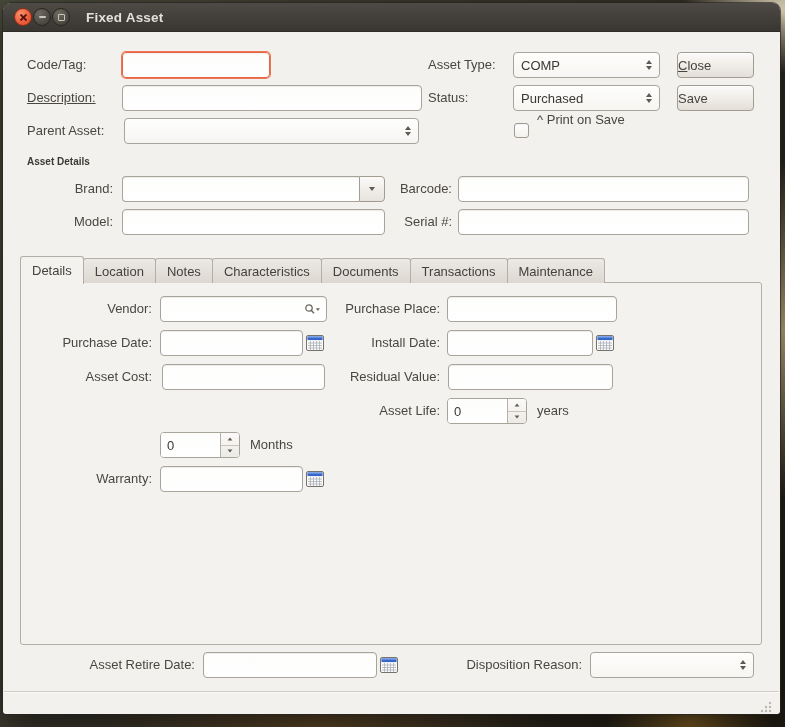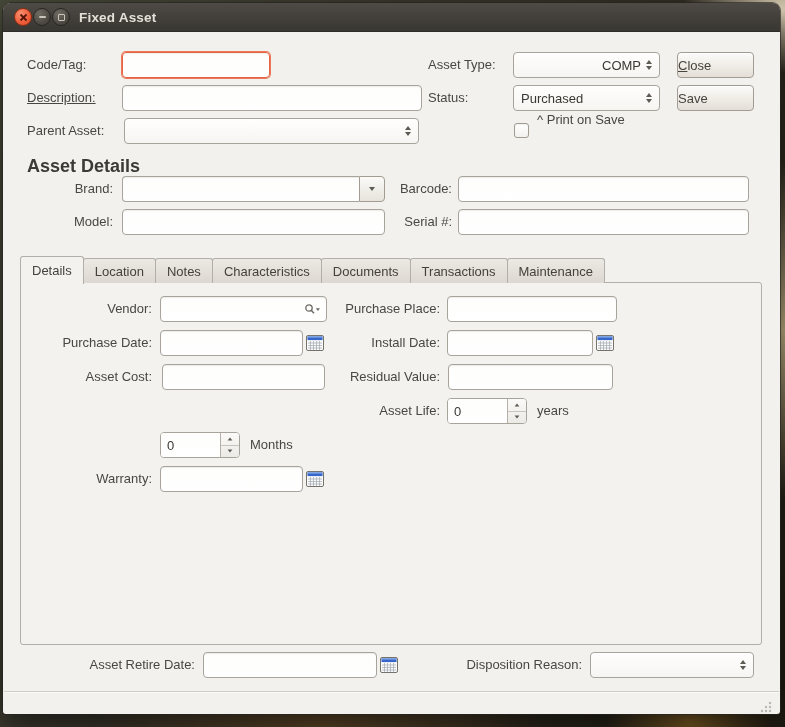--- a/index.html
+++ b/index.html
@@ -29,26 +29,26 @@
     border-bottom:1px solid #2e2c28;
     border-radius:7px 7px 0 0;
     display:flex; align-items:center;
   }
   .wbtn { width:18px; height:18px; border-radius:50%; display:flex; align-items:center; justify-content:center; flex:0 0 auto; }
   .wbtn.close { margin-left:11px; background:radial-gradient(circle at 35% 30%, #f9906f, #ee5f3d 55%, #d84a28); border:1px solid #8f2d12; }
   .wbtn.gray  { margin-left:1px;  background:radial-gradient(circle at 35% 30%, #6f6b62, #4e4b44 60%, #3b3933); border:1px solid #282622; }
   .glyph-x { stroke:#56150a; stroke-width:1.8; }
   .min-bar { width:7px; height:2px; background:#c9c5bd; border-radius:1px; }
   .max-box { width:7px; height:7px; border:1.5px solid #c9c5bd; border-radius:1px; }
-  .wtitle { color:#e3e0d8; font-size:13.5px; font-weight:bold; margin-left:9px; letter-spacing:.2px; }
+  .wtitle { color:#e3e0d8; font-size:13.5px; font-weight:bold; margin-left:16px; letter-spacing:.2px; }
 
   
   .lbl { position:absolute; height:26px; line-height:26px; font-size:13px; color:#4a4742; white-space:nowrap; }
   .r { text-align:right; }
-  .heading { position:absolute; font-size:18px; font-weight:bold; color:#3c3a35; }
+  .heading { position:absolute; font-size:10px; font-weight:bold; color:#3c3a35; }
 
   .entry {
     position:absolute; height:26px; border:1px solid #a8a49c; border-radius:4px;
     background:linear-gradient(#fdfdfc,#ffffff);
     padding:0 6px; font:13px "Liberation Sans",sans-serif; color:#3a3833;
     box-shadow:inset 0 1px 1px rgba(0,0,0,.07); outline:none;
   }
   .entry.focus { border:1px solid #e8643f; box-shadow:0 0 0 1px rgba(232,100,63,.85), inset 0 1px 1px rgba(0,0,0,.05); }
 
   .btn {
@@ -134,21 +134,21 @@
     </div>
     <div class="wbtn gray">
       <span class="max-box"></span>
     </div>
     <span class="wtitle">Fixed Asset</span>
   </div>
 
   <span class="lbl" style="left:24px; top:49px;">Code/Tag:</span>
   <input class="entry focus" style="left: 119px; top: 49px; width: 148px;" value="">
   <span class="lbl" style="left:425px; top:49px;">Asset Type:</span>
-  <div class="combo" style="left:510px; top:49px; width:147px;text-align:right;">
+  <div class="combo" style="left:510px; top:49px; width:147px;">
     <span class="txt">COMP</span>
     <span class="arrows">
         <i class="tri-up"></i>
         <i class="tri-down"></i>
       </span>
   </div>
   <button class="btn mnemonic" style="left:674px; top:49px; width:77px;">Close</button>
 
   <span class="lbl" style="left:24px; top:82px;text-decoration:underline;">Description:</span>
   <input class="entry" style="left: 119px; top: 82px; width: 300px;" value="">

